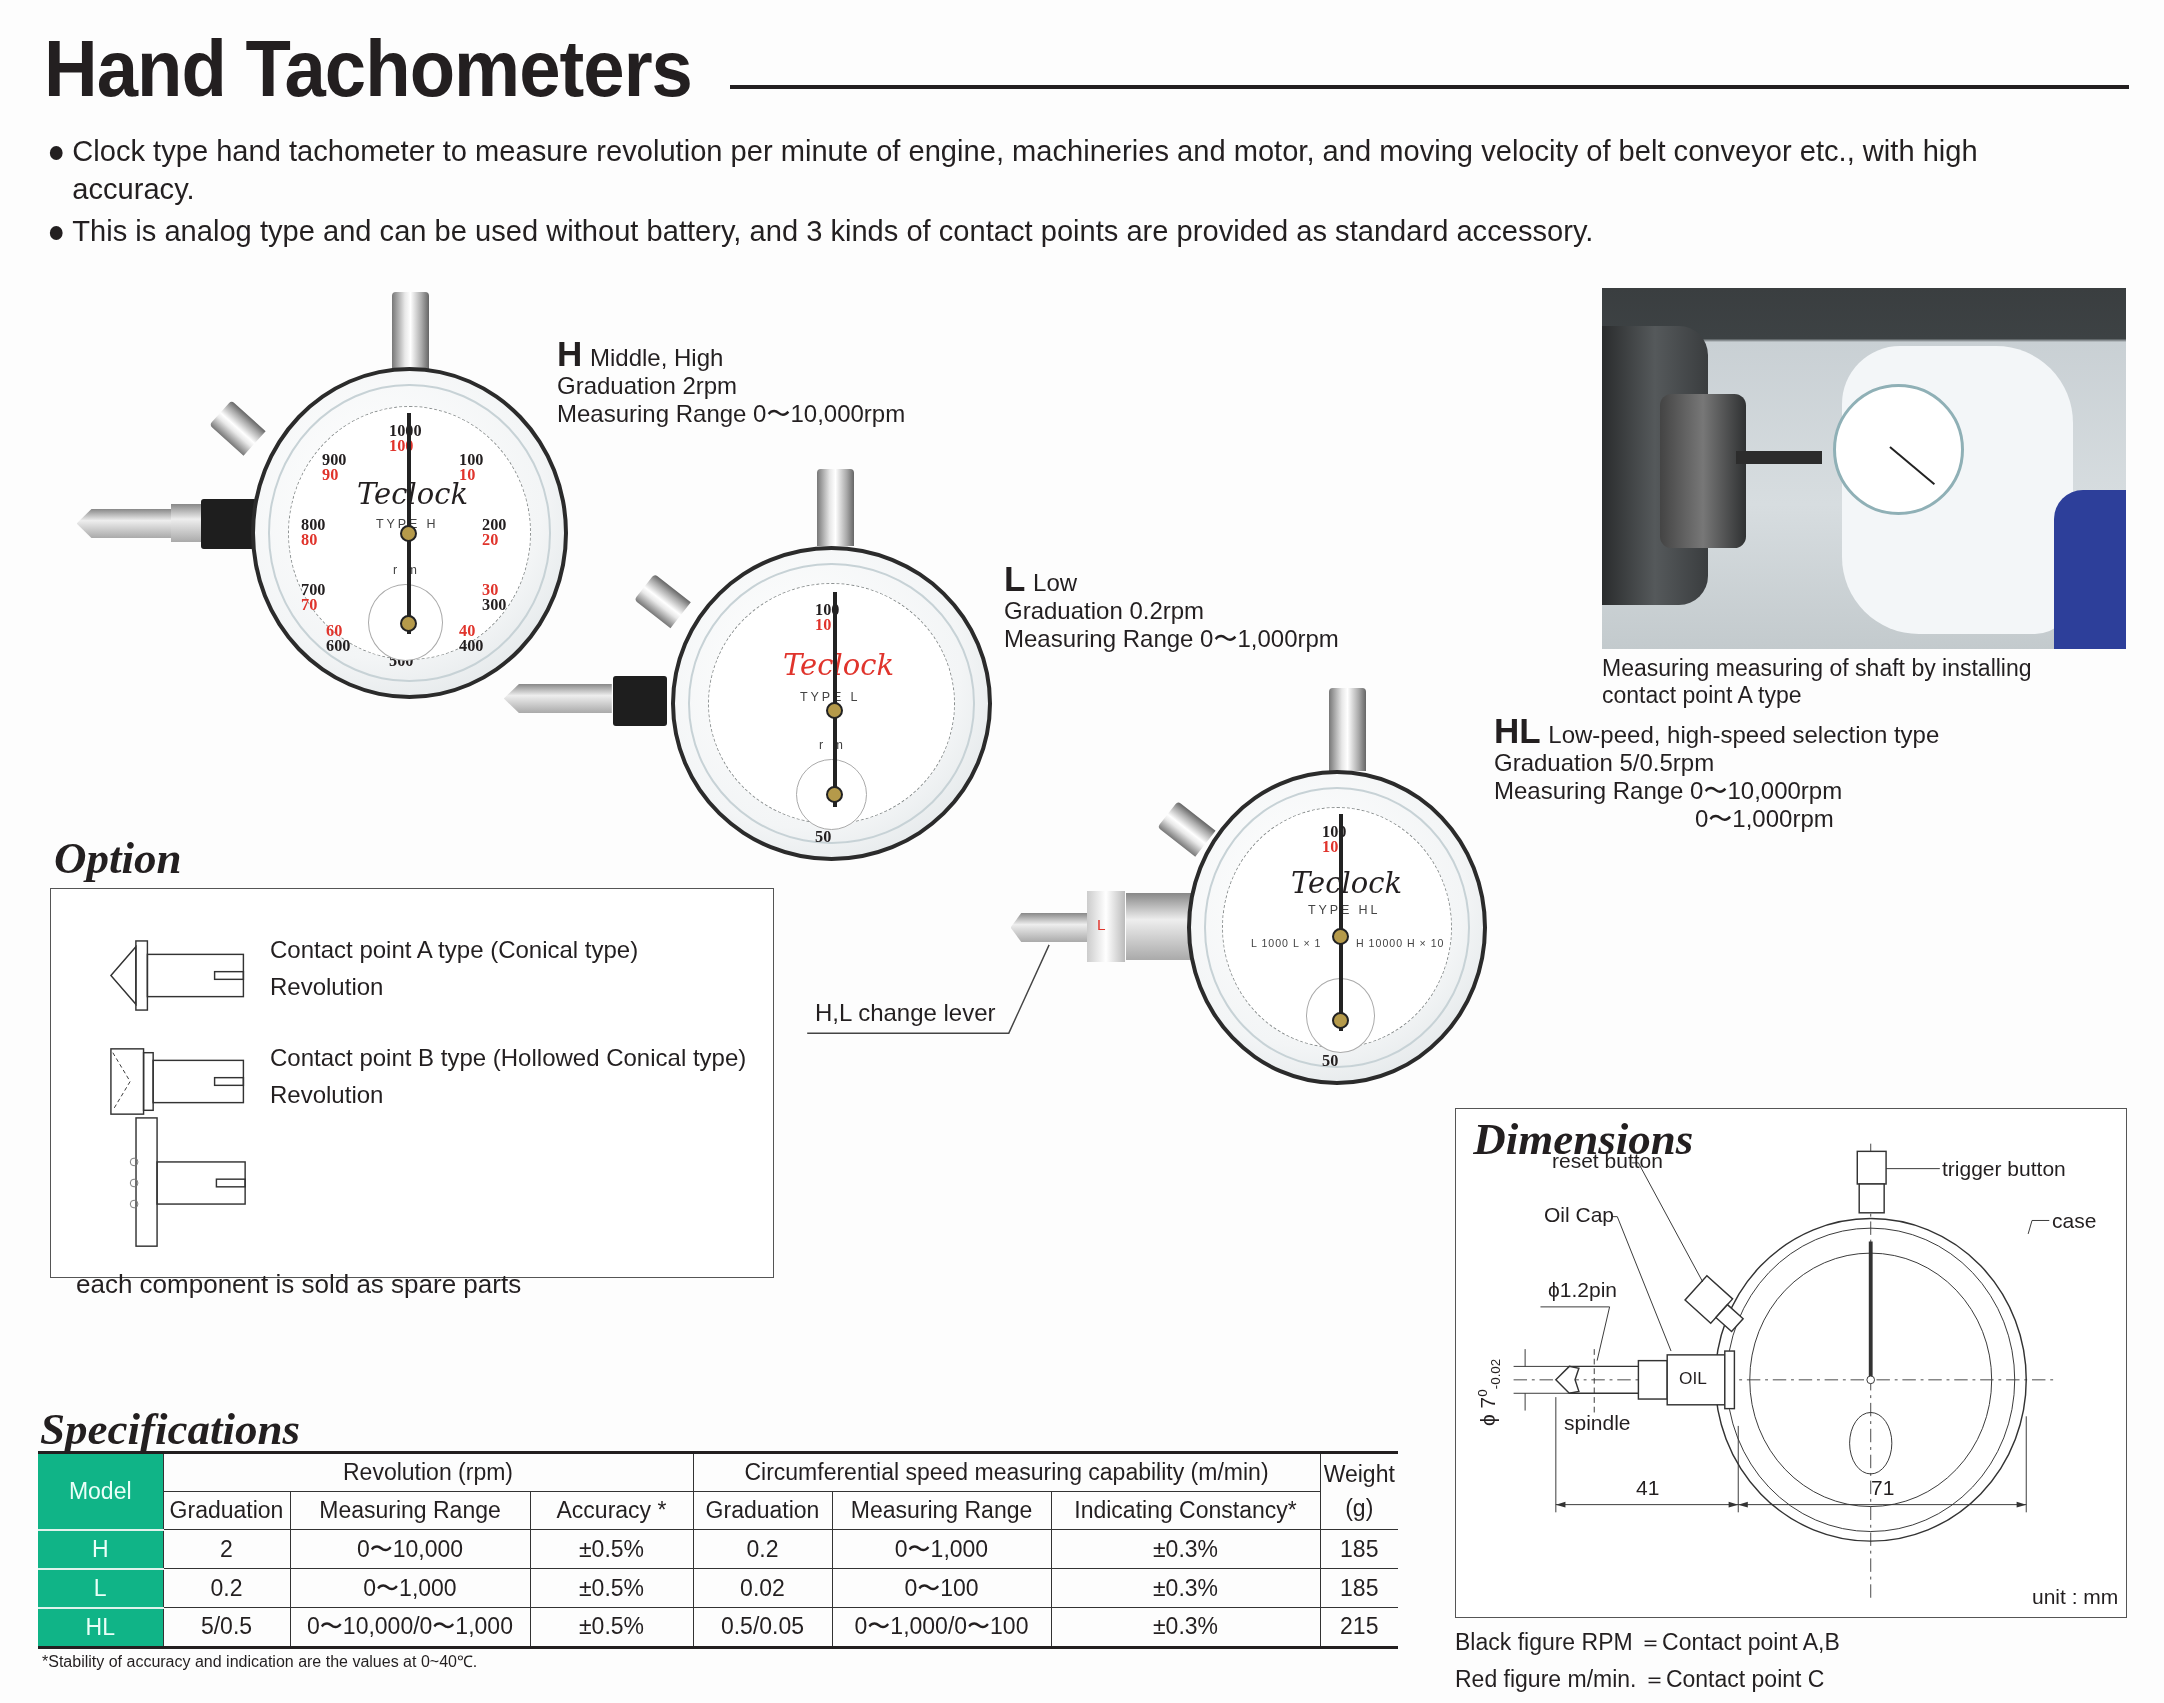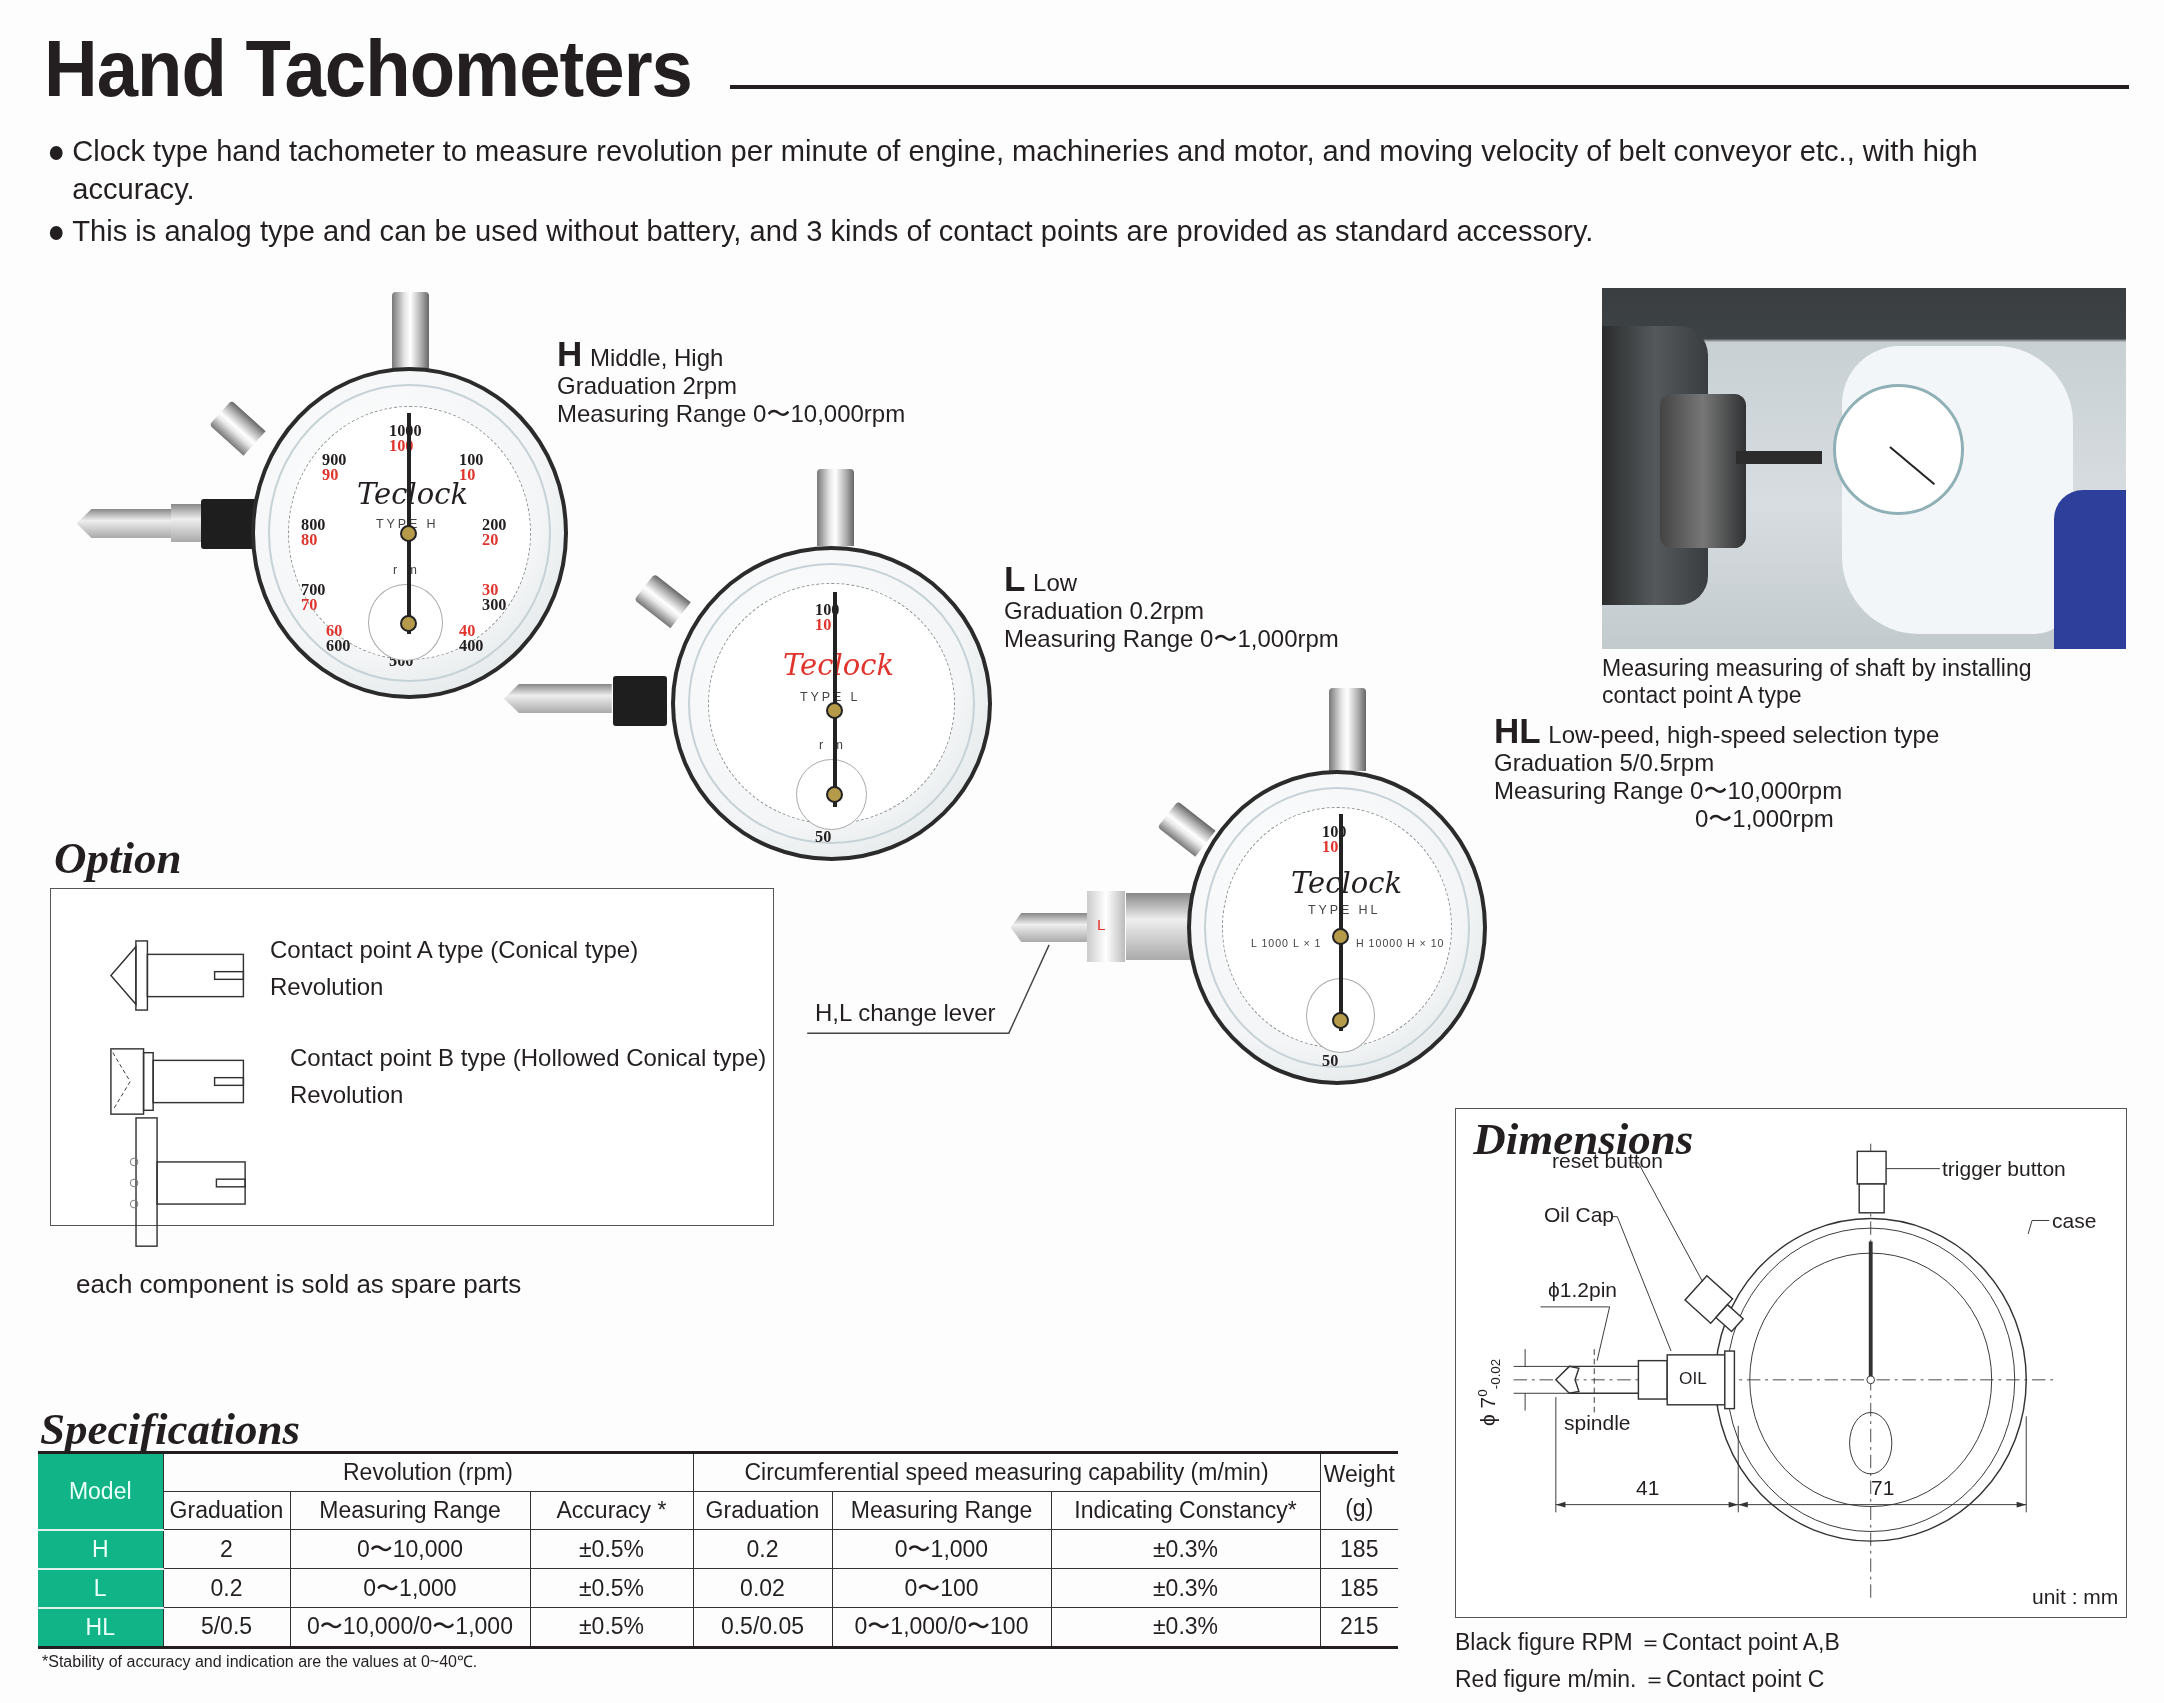--- a/index.html
+++ b/index.html
@@ -31,21 +31,21 @@
   .numlbl { position:absolute; font-family:"Liberation Serif", serif; font-size:16.3px; font-weight:bold; text-align:left; line-height:15.4px; }
   .red { color:#e0342c; }
   .typel { position:absolute; font-size:12.5px; color:#444; letter-spacing:2.9px; }
 
   
   .photo { left:1602px; top:288px; width:524px; height:361px; overflow:hidden; background:linear-gradient(180deg,#3a3e40 0%,#3d4244 14%,#c9d0d4 15%,#d7dde0 60%,#c3cacd 100%); }
   .caption { font-size:23px; line-height:27px; }
 
   
   .sec-title { font-family:"Liberation Serif", serif; font-style:italic; font-weight:bold; font-size:45px; }
-  .opt-box { left:50px; top:888px; width:724px; height:338px; border:1.9px solid #555; box-sizing:border-box; background:#fff; }
+  .opt-box { left:50px; top:888px; width:724px; height:390px; border:1.9px solid #555; box-sizing:border-box; background:#fff; }
   .opt-item { position:absolute; left:219px; font-size:24px; line-height:37px; }
   .opt-icon { position:absolute; }
 
   
   .dim-box { left:1455px; top:1108px; width:672px; height:510px; border:1.9px solid #555; box-sizing:border-box; background:#fff; }
   .dim-lbl { position:absolute; font-size:21px; }
 
   
   table.spec { position:absolute; left:38px; top:1451px; width:1360px; border-collapse:collapse; font-size:23px; text-align:center; }
   table.spec td, table.spec th { border:1.4px solid #333; font-weight:normal; height:37px; padding:0; }
@@ -226,21 +226,21 @@
     <div>Revolution</div>
   </div>
 
   <svg class="opt-icon" style="left:58px;top:154px;" width="144" height="77" viewBox="0 0 150 80">
     <rect x="2" y="6" width="34" height="68" fill="none" stroke="#333" stroke-width="1.5"></rect>
     <polyline points="4,10 22,40 4,70" fill="none" stroke="#333" stroke-width="1" stroke-dasharray="4,3"></polyline>
     <rect x="36" y="10" width="10" height="60" fill="none" stroke="#333" stroke-width="1.5"></rect>
     <rect x="46" y="18" width="94" height="44" fill="none" stroke="#333" stroke-width="1.5"></rect>
     <rect x="110" y="36" width="30" height="8" fill="none" stroke="#333" stroke-width="1.5"></rect>
   </svg>
-  <div class="opt-item" style="top:150px;margin-left:20px;">
+  <div class="opt-item" style="top:150px;">
     <div>Contact point B type (Hollowed Conical type)</div>
     <div>Revolution</div>
   </div>
 
   <svg class="opt-icon" style="left:58px;top:227px;" width="144" height="134" viewBox="0 0 150 140">
     <rect x="28" y="2" width="22" height="134" fill="none" stroke="#333" stroke-width="1.5"></rect>
     <circle cx="26" cy="48" r="4" fill="none" stroke="#777"></circle>
     <circle cx="26" cy="70" r="4" fill="none" stroke="#777"></circle>
     <circle cx="26" cy="92" r="4" fill="none" stroke="#777"></circle>
     <rect x="50" y="48" width="92" height="44" fill="none" stroke="#333" stroke-width="1.5"></rect>

